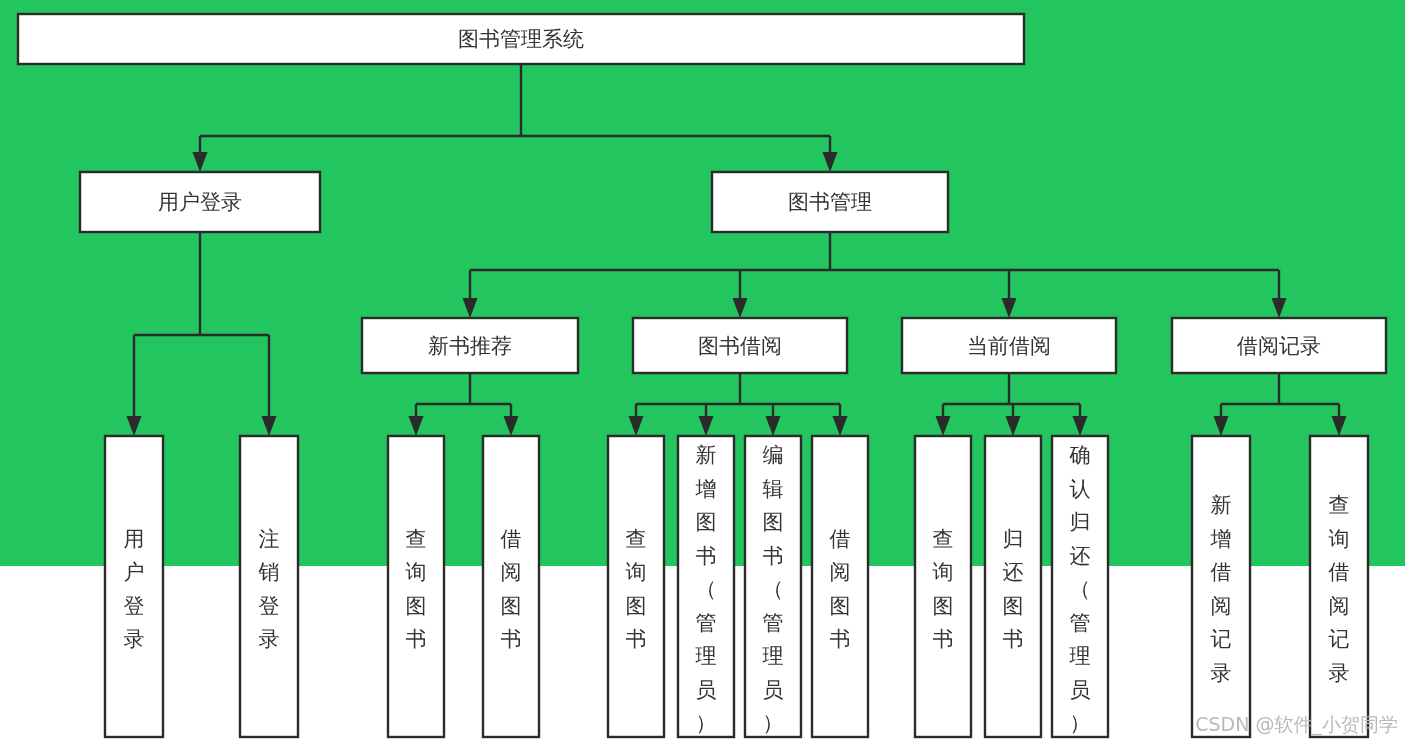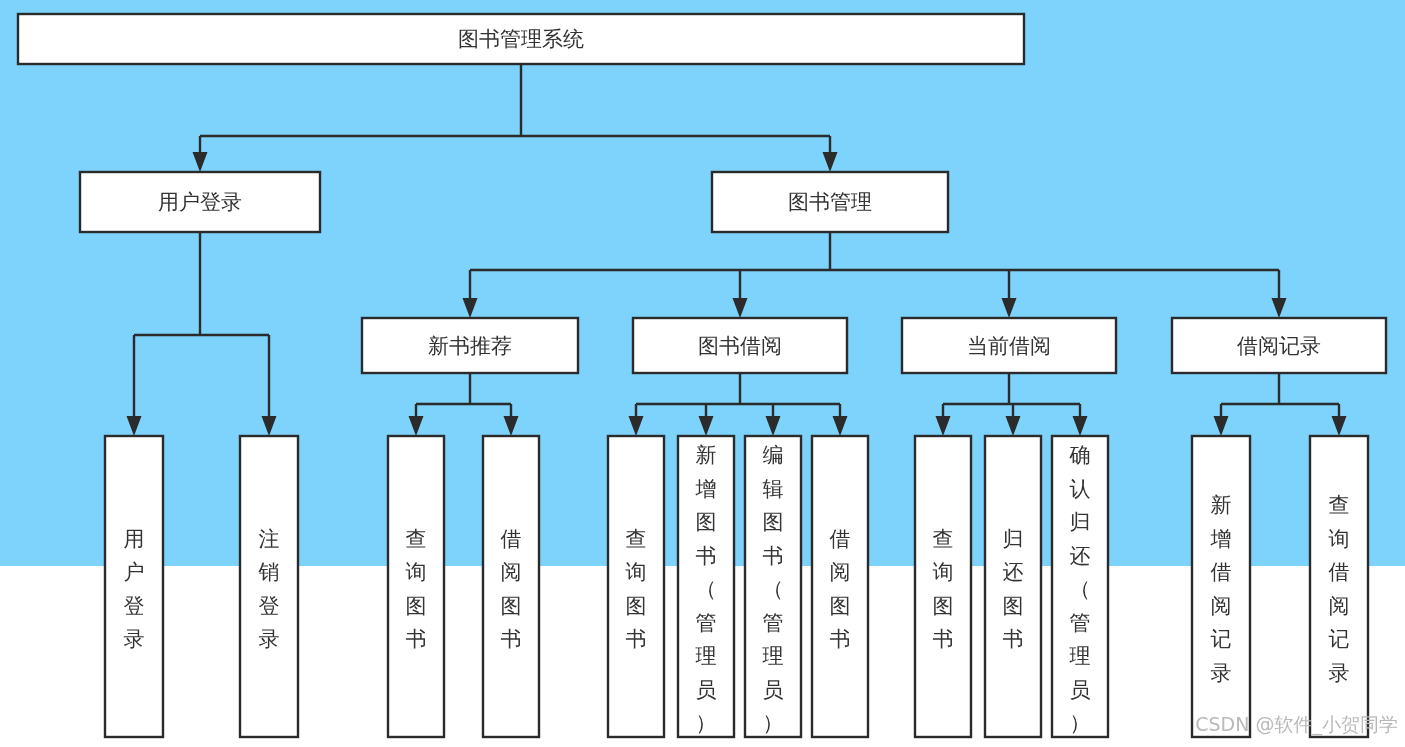--- a/index.html
+++ b/index.html
@@ -11,21 +11,21 @@
   body {
     width: 1405px;
     height: 747px;
     overflow: hidden;
     font-family: "DejaVu Sans", "Liberation Sans", sans-serif;
   }
   #diagram-root {
     position: relative;
     width: 1405px;
     height: 566px;
-    background: #7dd3fc;
+    background: #22c55e;
   }
   svg.diagram-canvas {
     position: absolute;
     left: 0;
     top: 0;
     width: 1405px;
     height: 747px;
     display: block;
   }
   .node-box {

